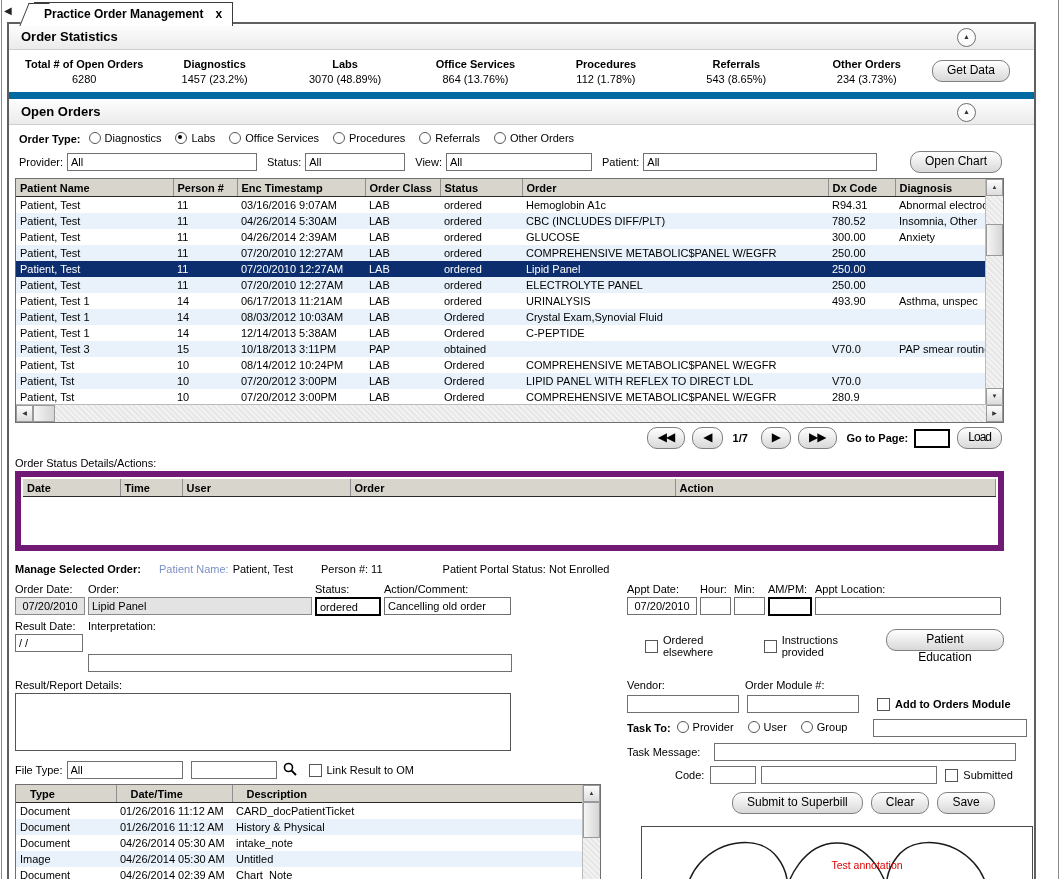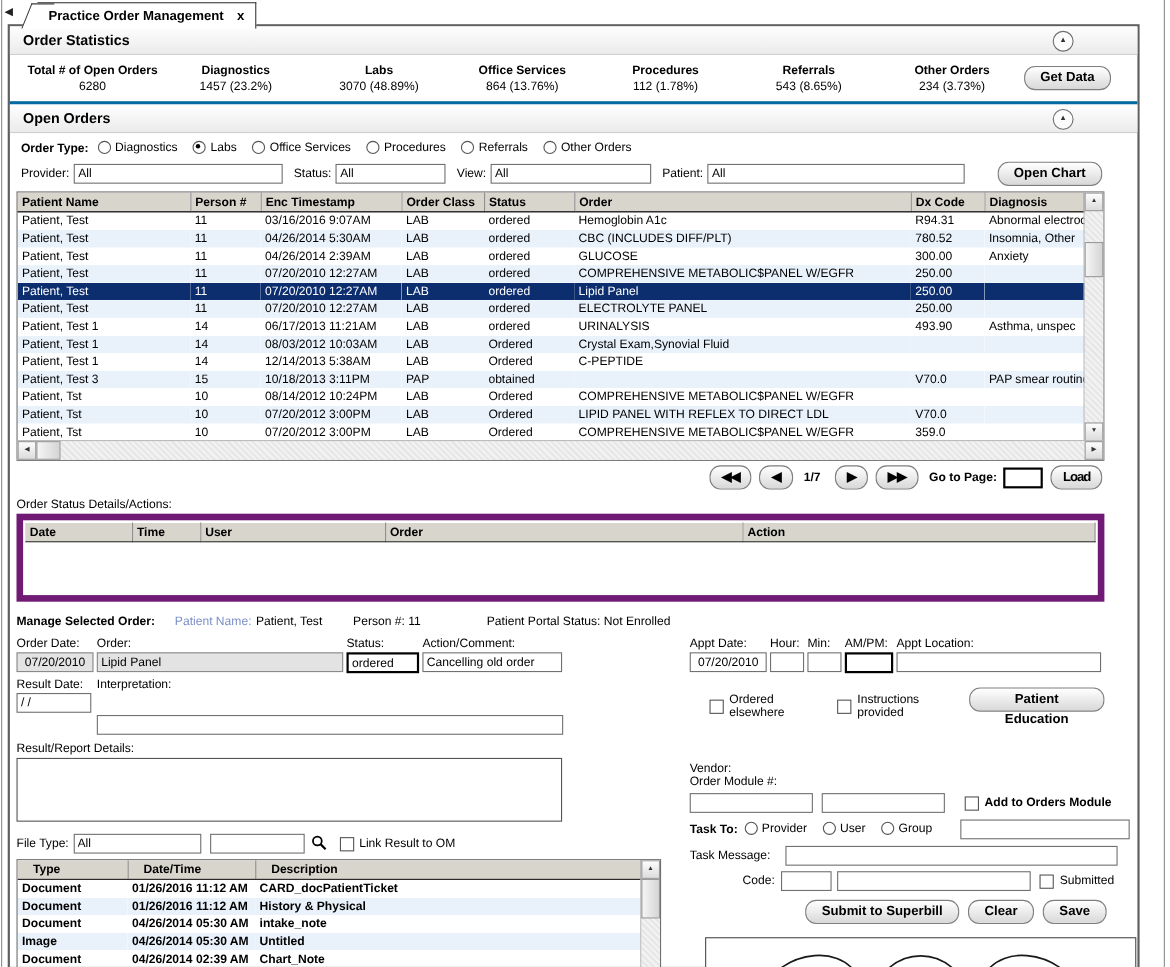--- a/index.html
+++ b/index.html
@@ -12,25 +12,25 @@
        border-top:1px solid #3c3c3c;border-right:1px solid #3c3c3c;padding:0 10px 0 10px;
        font-weight:bold;font-size:12px;z-index:6;}
   .tab::before{content:'';position:absolute;left:-10px;top:0;bottom:0;width:20px;background:#fff;
        border-left:1px solid #3c3c3c;border-top:1px solid #3c3c3c;transform:skewX(-22deg);z-index:-1;}
   .tab .close{margin-left:12px;font-weight:bold;cursor:default;}
   .frame{position:absolute;left:7px;right:28px;top:22px;bottom:-2px;border:2px solid #5f5f5f;background:#fff;}
   .sec-head{height:25px;line-height:25px;padding-left:12px;font-weight:bold;font-size:13px;
        background:linear-gradient(#fefefe,#ebebeb);border-bottom:1px solid #cfcfcf;position:relative;}
   .collapse-btn{position:absolute;right:58px;top:4px;width:17px;height:17px;border:1px solid #6e6e6e;
        border-radius:50%;background:#fcfcfc;font-size:7px;text-align:center;line-height:16px;color:#333;cursor:default;}
-  .stats{height:42px;display:flex;align-items:center;padding:0 10px;border-bottom:3px solid #0369a1;}
+  .stats{height:42px;display:flex;align-items:center;padding:0 10px;border-bottom:7px solid #0369a1;}
   .stat{flex:1;text-align:center;}
   .stat .sl{font-weight:bold;margin-bottom:3px;}
   .pill{display:inline-block;height:20px;line-height:18px;padding:0 14px;border:1px solid #7f7f7f;border-radius:10px;
-       background:linear-gradient(#ffffff,#d8d8d8);font-weight:bold;font-size:12px;text-align:center;cursor:default;}
+       background:linear-gradient(#ffffff,#d8d8d8);font-weight:normal;font-size:12px;text-align:center;cursor:default;}
   .controls{padding:4px 10px 0 10px;}
   .row{display:flex;align-items:center;}
   .radio-row{height:20px;}
   .radio-row .cap{font-weight:bold;margin-right:8px;}
   .radio-item{display:inline-flex;align-items:center;margin-right:14px;}
   .radio{display:inline-block;width:10px;height:10px;border:1px solid #555;border-radius:50%;background:#fff;
        margin-right:4px;position:relative;}
   .radio.on::after{content:'';position:absolute;left:2px;top:2px;width:4px;height:4px;border-radius:50%;background:#000;}
   .cb{display:inline-block;width:11px;height:11px;border:1px solid #555;background:#fff;margin-right:5px;flex:none;}
   .filter-row{height:26px;}
@@ -76,27 +76,27 @@
   .cols{display:flex;margin-top:5px;}
   .lcol{width:604px;padding-left:6px;flex:none;}
   .rcol{flex:1;padding-left:8px;}
   .rrlabel{margin:2px 0 2px 0;}
   .rrtext{width:490px;height:52px;border:1px solid #555;background:#fff;resize:none;font-family:"Liberation Sans",sans-serif;}
   .ftrow{display:flex;align-items:center;margin-top:5px;height:24px;}
   .ftable-wrap{position:relative;margin-top:2px;width:584px;border:1px solid #6f6f6f;height:146px;overflow:hidden;}
   .ftable-wrap table{border-collapse:collapse;table-layout:fixed;width:567px;}
   .ftable-wrap th{background:#d8d5cd;font-weight:bold;text-align:left;padding:1px 14px;height:15px;
        border-right:1px solid #8f8f8f;border-bottom:1px solid #2b2b2b;white-space:nowrap;}
-  .ftable-wrap td{padding:1px 4px;height:14px;white-space:nowrap;overflow:hidden;font-weight:bold;}
+  .ftable-wrap td{padding:1px 4px;height:14px;white-space:nowrap;overflow:hidden;}
   .ftable-wrap tbody tr:nth-child(even){background:#e9f2fb;}
   .ftable-wrap tbody tr.sel{background:#0c2e6e;color:#fff;}
   .fvscroll{position:absolute;top:0;right:0;bottom:0;width:17px;background:repeating-linear-gradient(45deg,#f2f2f2 0 2px,#e7e7e7 2px 4px);border-left:1px solid #bbb;}
   
   .rrow{display:flex;align-items:center;margin-top:4px;}
-  .rlabels{display:flex;margin-top:20px;flex-direction:column;}
+  .rlabels{display:flex;margin-top:2px;}
   .taskin{width:146px;}
   .coderow{display:flex;align-items:center;margin-top:5px;}
   .btnrow{display:flex;align-items:center;margin-top:8px;margin-left:105px;}
   .btnrow .pill{margin-right:8px;}
   .annot{position:relative;margin-top:12px;margin-left:14px;width:390px;height:99px;border:1px solid #4a4a4a;
        background:#fff;overflow:hidden;}
   .annot .red{position:absolute;left:160px;top:32px;width:130px;text-align:center;color:#e00000;font-size:10.5px;}
   .searchbtn{margin-left:6px;cursor:default;}
 </style>
 </head>
@@ -337,21 +337,21 @@
             <td>V70.0</td>
             <td></td>
           </tr>
           <tr>
             <td>Patient, Tst</td>
             <td>10</td>
             <td>07/20/2012  3:00PM</td>
             <td>LAB</td>
             <td>Ordered</td>
             <td>COMPREHENSIVE METABOLIC$PANEL W/EGFR</td>
-            <td>359.0</td>
+            <td>280.9</td>
             <td></td>
           </tr>
         </tbody>
     </table>
     <div class="vscroll">
       <div class="sbtn" style="top:0;left:0;">▲</div>
       <div class="sthumb" style="top:45px;left:0;width:15px;height:30px;"></div>
       <div class="sbtn" style="bottom:0;left:0;">▼</div>
     </div>
     <div class="hscroll">

